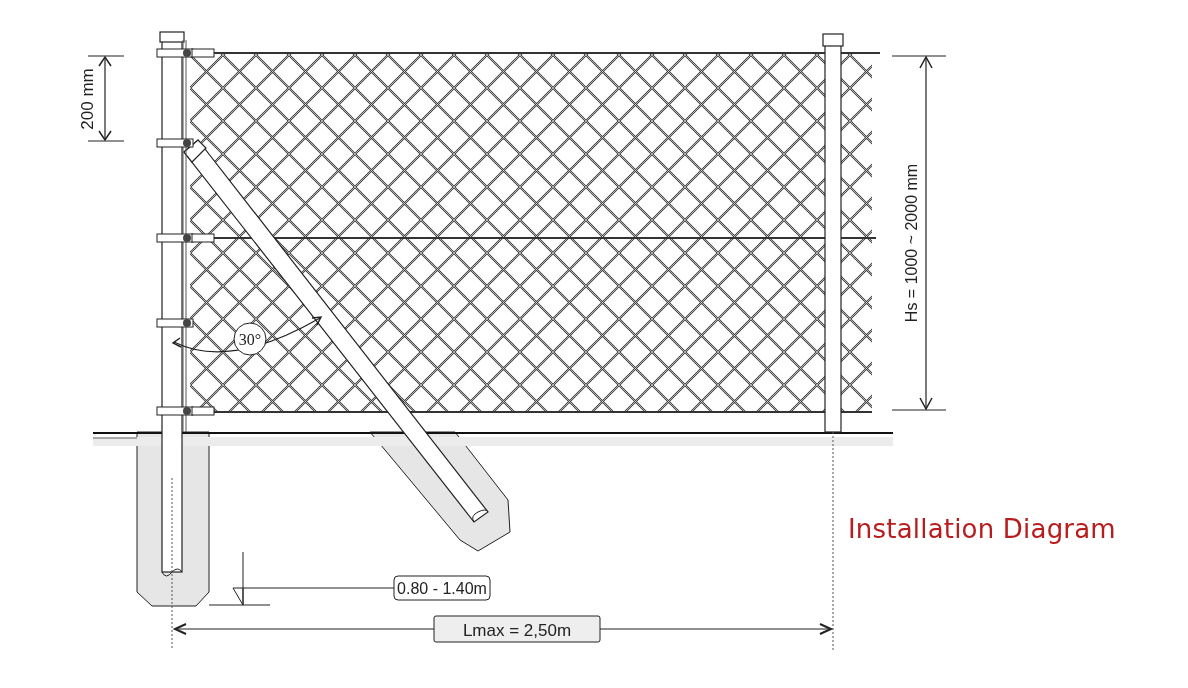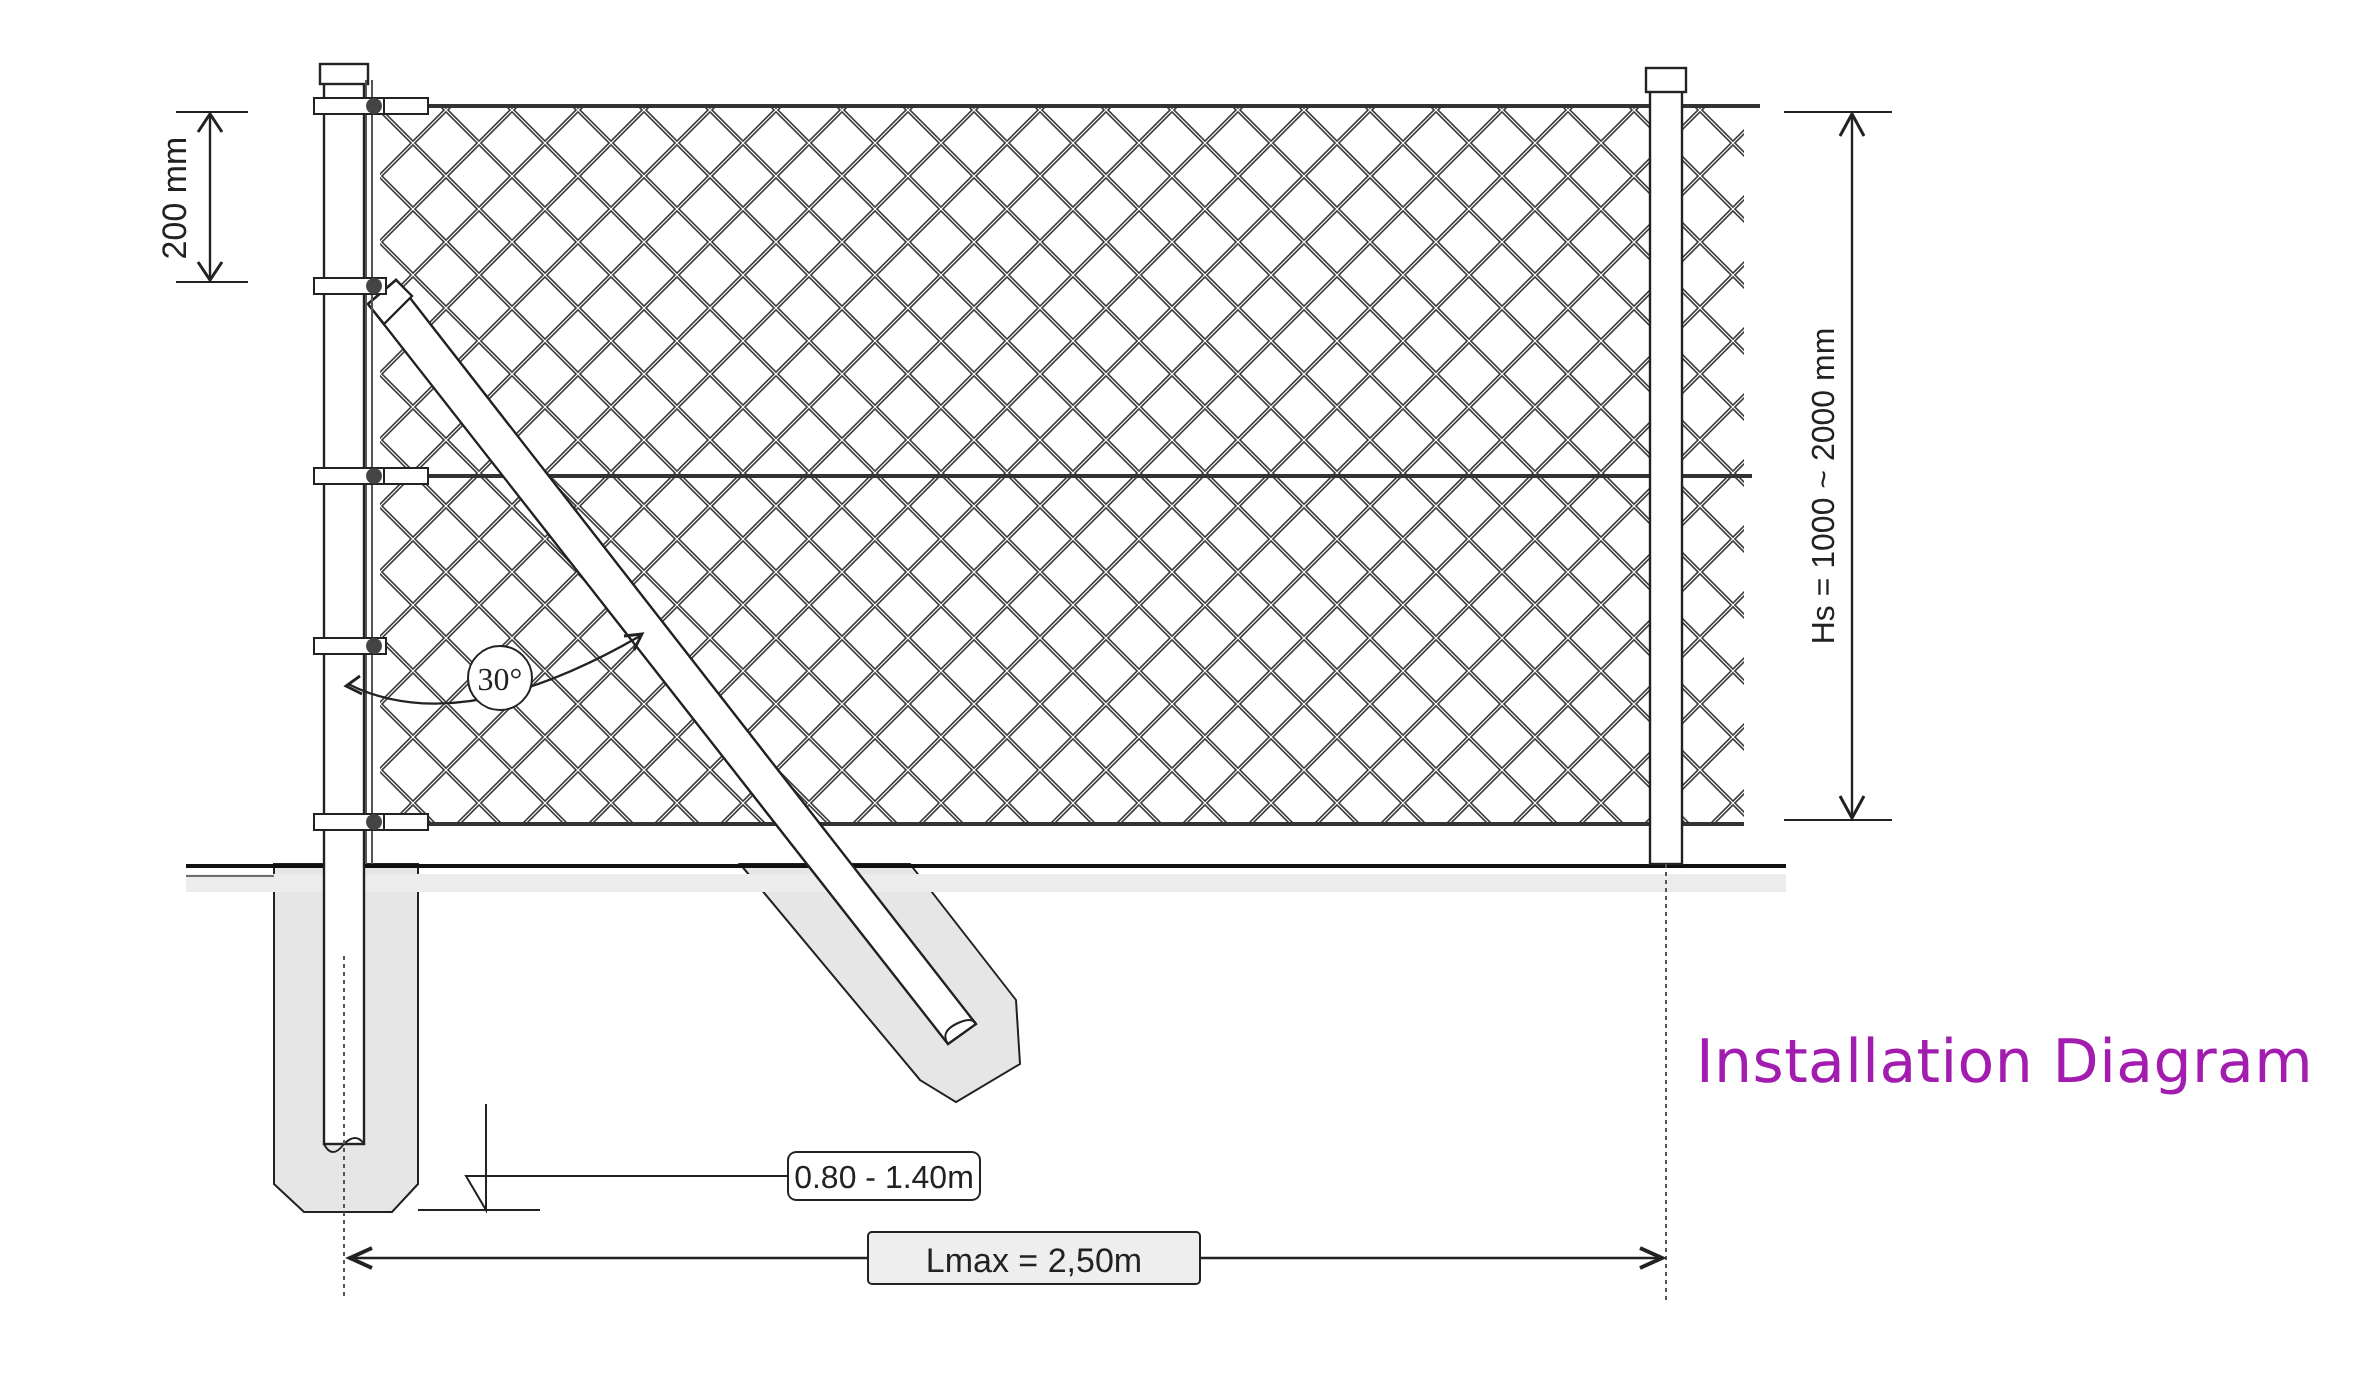--- a/index.html
+++ b/index.html
@@ -1,20 +1,20 @@
 <!DOCTYPE html>
 <html><head>
 <meta charset="utf-8">
 <style>
   html, body { margin:0; padding:0; background:#ffffff; }
   body { width:1188px; height:688px; position:relative; overflow:hidden; font-family:"Liberation Sans", sans-serif; }
   #diagram { position:absolute; left:0; top:0; width:1188px; height:688px; }
   .title {
     position:absolute; left:848px; top:514px;
-    font-family:"DejaVu Sans", sans-serif; font-size:30px; color:#a21caf;
+    font-family:"DejaVu Sans", sans-serif; font-size:26px; color:#b91c1c;
     white-space:nowrap; letter-spacing:0.2px;
   }
   .dim-text { font-family:"Liberation Sans", sans-serif; fill:#222; }
 </style>
 </head>
 <body>
 
 <svg id="diagram" width="1188" height="688" viewBox="0 0 1188 688" xmlns="http://www.w3.org/2000/svg">
   <defs>
     <pattern id="mesh" x="190" y="55" width="33" height="33" patternUnits="userSpaceOnUse">

